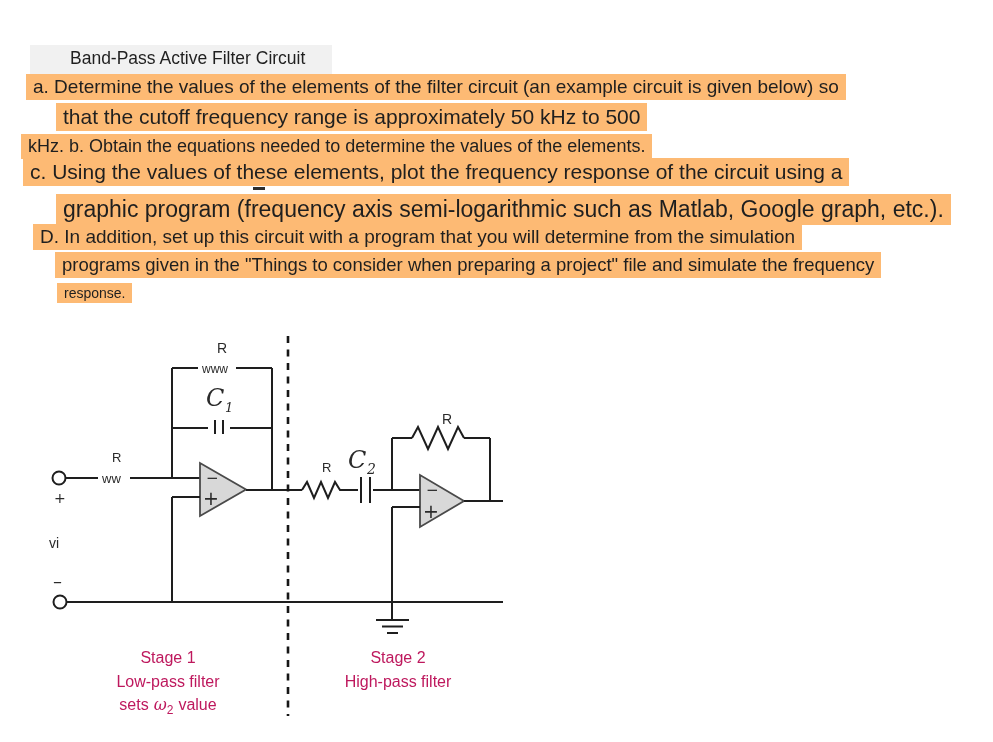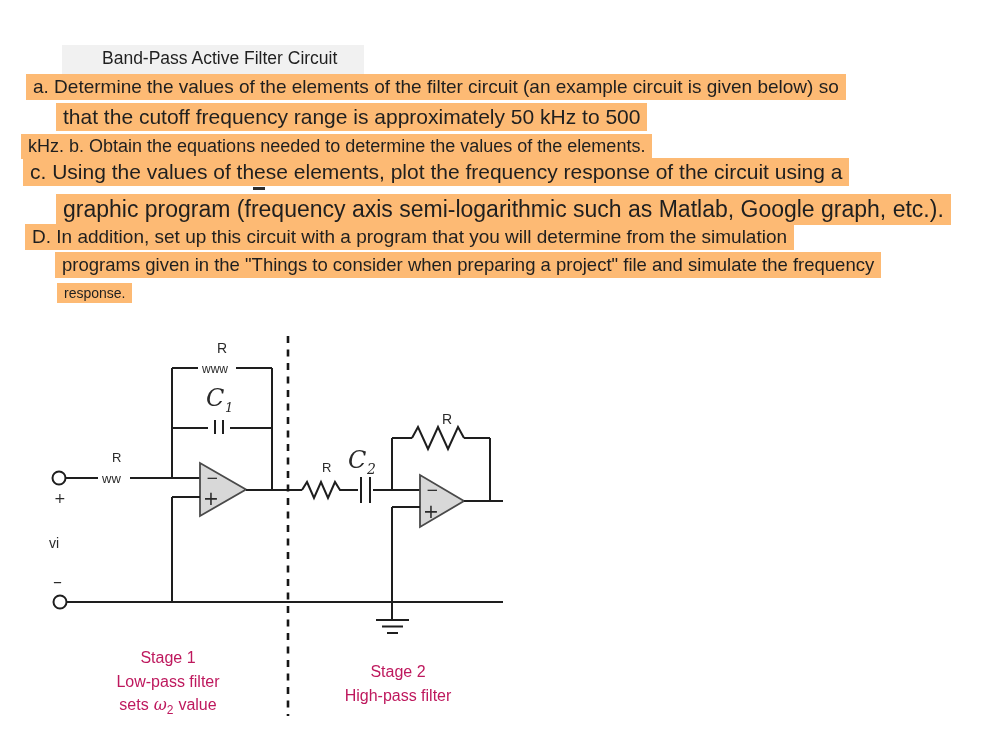--- a/index.html
+++ b/index.html
@@ -2,46 +2,46 @@
 <html><head>
 <meta charset="utf-8">
 <style>
   html,body{margin:0;padding:0;}
   body{
     width:993px;height:742px;position:relative;background:#ffffff;
     font-family:"Liberation Sans",sans-serif;color:#1f1f1f;overflow:hidden;
   }
   .tline{position:absolute;white-space:nowrap;background:#fdba74;padding:2px 7px;}
   #title{position:absolute;left:30px;top:45px;width:262px;height:26px;
-         background:#f1f1f1;padding:3px 0 0 40px;font-size:17.5px;white-space:nowrap;margin-left:32px;}
+         background:#f1f1f1;padding:3px 0 0 40px;font-size:17.5px;white-space:nowrap;}
   #line-a1{left:26px;top:74px;font-size:19px;}
   #line-a2{left:56px;top:103px;font-size:21px;}
   #line-b {left:21px;top:134px;font-size:18px;}
   #line-c1{left:23px;top:158px;font-size:21px;}
   #line-c2{left:56px;top:194px;font-size:23px;}
-  #line-d1{left:25px;top:224px;font-size:19px;}
+  #line-d1{left:33px;top:224px;font-size:19px;}
   #line-d2{left:55px;top:252px;font-size:18.5px;}
   #line-d3{left:57px;top:283px;font-size:14px;}
   #these-artifact{position:absolute;left:253px;top:187px;width:12px;height:3px;background:#2e2e2e;}
   #circuit-svg{position:absolute;left:0;top:0;}
   .wire{stroke:#1e1e1e;stroke-width:2;fill:none;}
   .thin{stroke:#1e1e1e;stroke-width:2;fill:none;}
   .term{fill:#ffffff;stroke:#1e1e1e;stroke-width:2;}
   .opamp{fill:#d8d8d8;stroke:#4a4a4a;stroke-width:1.8;}
   .lbl{font-family:"Liberation Sans",sans-serif;fill:#2a2a2a;}
   .cap-lbl{font-family:"DejaVu Serif",serif;font-style:italic;fill:#2a2a2a;}
   .sign{font-family:"DejaVu Sans",sans-serif;fill:#2a2a2a;}
   .stage-label{position:absolute;width:200px;text-align:center;font-size:16px;
                line-height:23.5px;color:#be185d;}
   .stage-label .omega{font-family:"DejaVu Serif",serif;font-style:italic;}
   .stage-label sub{font-size:12px;}
   .stage-label .pre{margin-right:5px;}
   .stage-label .post{margin-left:5px;}
   #stage1-label{left:68px;top:646px;}
-  #stage2-label{left:298px;top:646px;margin-top:14px;}
+  #stage2-label{left:298px;top:646px;}
 </style>
 </head>
 <body>
 
 <div id="title">Band-Pass Active Filter Circuit</div>
 <div class="tline" id="line-a1">a. Determine the values of the elements of the filter circuit (an example circuit is given below) so</div>
 <div class="tline" id="line-a2">that the cutoff frequency range is approximately 50 kHz to 500</div>
 <div class="tline" id="line-b">kHz. b. Obtain the equations needed to determine the values of the elements.</div>
 <div class="tline" id="line-c1">c. Using the values of these elements, plot the frequency response of the circuit using a</div>
 <div class="tline" id="line-c2">graphic program (frequency axis semi-logarithmic such as Matlab, Google graph, etc.).</div>

